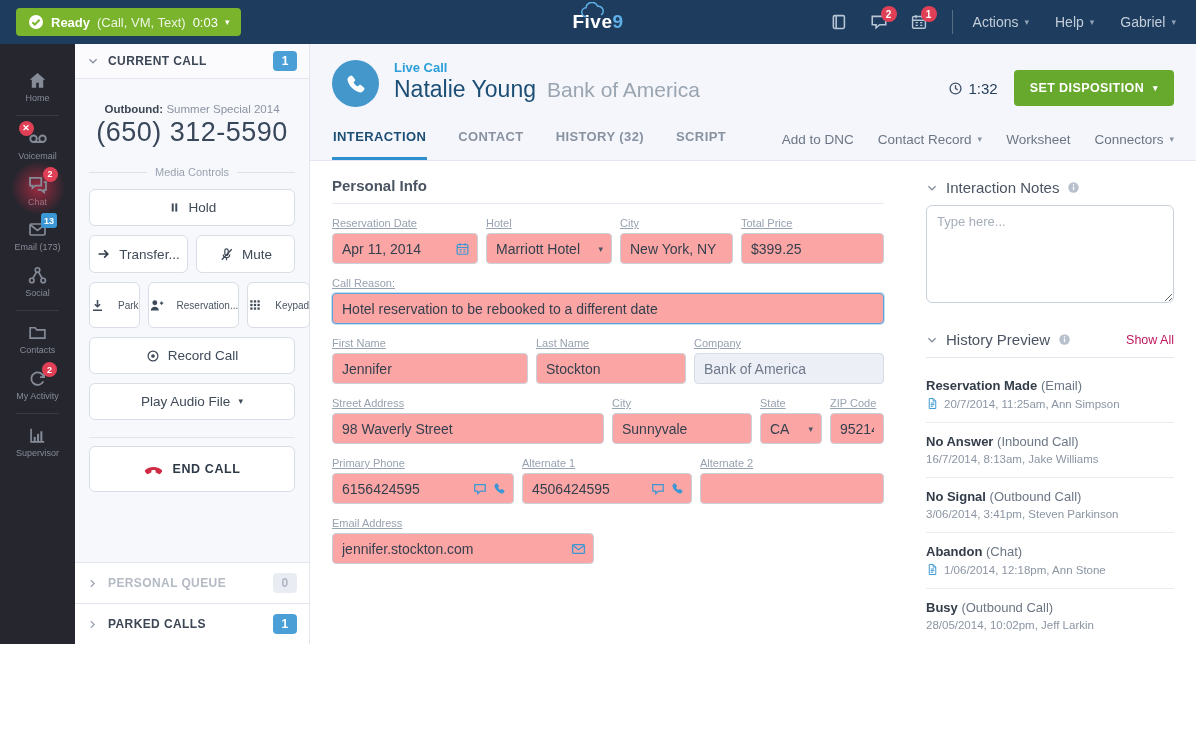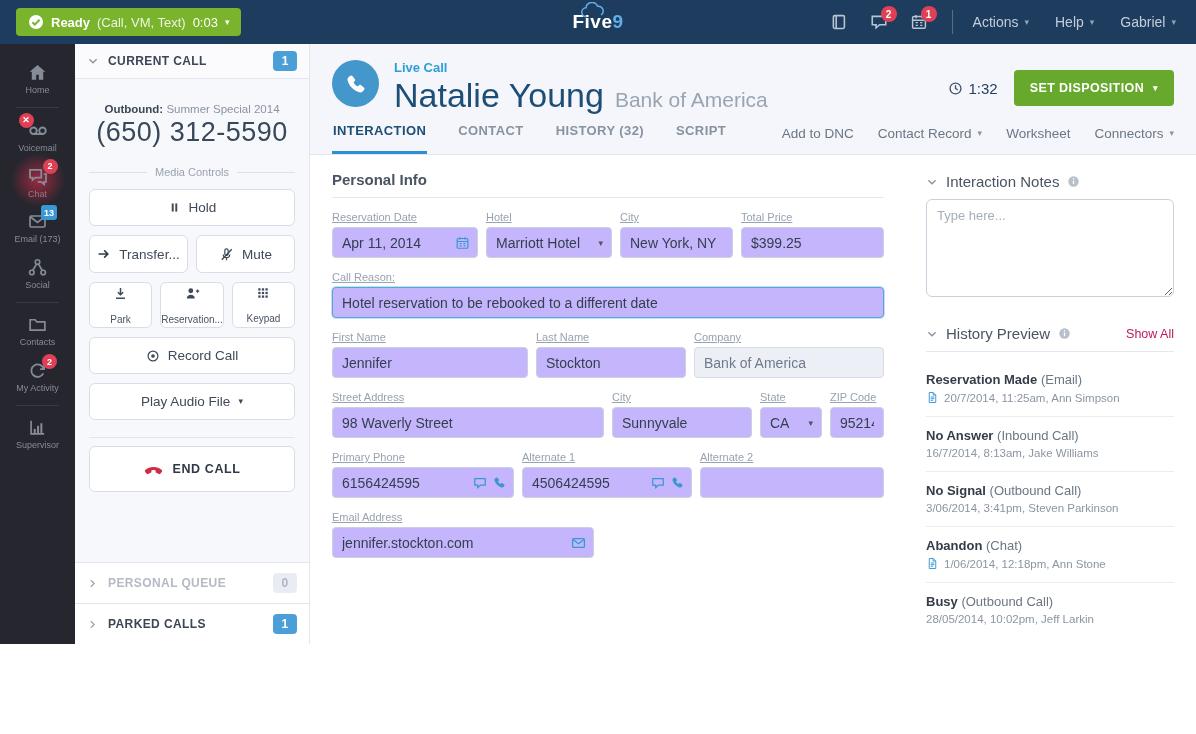--- a/index.html
+++ b/index.html
@@ -21,21 +21,21 @@
   .badge-dot { position:absolute; top:-7px; right:-9px; min-width:16px; height:16px; border-radius:50%; background:#e04056; color:#fff; font-size:10px; font-weight:bold; display:flex; align-items:center; justify-content:center; padding:0 3px; }
   .top-divider { width:1px; height:24px; background:rgba(255,255,255,.25); margin:0 20px 0 24px; }
   .top-menu { display:flex; align-items:center; gap:6px; color:#c2cdd8; font-size:14px; margin-right:26px; cursor:pointer; }
   .top-menu:last-child { margin-right:4px; }
   .top-menu .caret { color:#8fa2b5; }
 
   
   .body { flex:1; display:flex; min-height:0; }
 
   
-  .rail { width:75px; flex:none; background:#26262e; display:flex; flex-direction:column; padding-top:12px; }
+  .rail { width:75px; flex:none; background:#26262e; display:flex; flex-direction:column; padding-top:20px; }
   .rail-item { height:46px; flex:none; display:flex; flex-direction:column; align-items:center; justify-content:center; gap:3px; color:#858c98; font-size:9px; cursor:pointer; position:relative; }
   .rail-item .ric { position:relative; display:flex; }
   .rail-item.active { background:#3598d2; color:#fff; height:48px; }
   .rail-sep { height:1px; background:#3a3a44; margin:5px 16px; flex:none; }
   .rail-badge { position:absolute; top:-7px; right:-10px; min-width:15px; height:15px; border-radius:50%; background:#e04056; color:#fff; font-size:9px; font-weight:bold; display:flex; align-items:center; justify-content:center; padding:0 3px; }
   .rail-badge.sq { border-radius:3px; background:#3b97d3; }
   .rail-badge.tl { right:auto; left:-9px; }
   .glow { position:absolute; left:50%; top:46%; width:56px; height:56px; transform:translate(-50%,-50%); background:radial-gradient(circle, rgba(219,44,73,.65) 0%, rgba(219,44,73,0) 68%); pointer-events:none; }
 
   
@@ -48,57 +48,57 @@
   .cp-body { flex:1; display:flex; flex-direction:column; padding:10px 14px 0; min-height:0; }
   .campaign { text-align:center; font-size:11.5px; margin-top:14px; color:#8a93a1; }
   .campaign b { color:#3c4654; }
   .cp-number { text-align:center; font-size:27px; font-weight:300; color:#39475a; letter-spacing:.5px; margin:2px 0 12px; }
   .media-label { display:flex; align-items:center; gap:8px; color:#9aa2b0; font-size:11px; margin:6px 0 2px; }
   .media-label .line { flex:1; height:1px; background:#dde1ea; }
   .cbtn { background:#fff; border:1px solid #d9dde6; border-radius:6px; color:#3f4a58; font-size:13.5px; font-family:inherit; cursor:pointer; display:flex; align-items:center; justify-content:center; gap:8px; }
   .btn-full { width:100%; height:37px; margin-top:9px; }
   .btn-row { display:flex; gap:8px; margin-top:9px; }
   .btn-row .cbtn { flex:1; height:38px; }
-  .btn-row .sm { flex-direction:column; gap:13px; font-size:10px; height:46px; color:#4a5462; }
+  .btn-row .sm { flex-direction:row; gap:13px; font-size:10px; height:46px; color:#4a5462; }
   .cp-div { height:1px; background:#e0e4ec; margin:17px 0 8px; flex:none; }
   .end-call { height:46px; font-weight:bold; font-size:12.5px; letter-spacing:.6px; gap:10px; color:#2f3a48; }
   .end-call .ric { color:#cf2b44; display:flex; }
   .accordions { margin-top:auto; flex:none; }
   .acc-row { height:41px; background:#fff; border-top:1px solid #e3e6ee; display:flex; align-items:center; padding:0 12px; gap:10px; font-size:12px; font-weight:bold; letter-spacing:.4px; cursor:pointer; }
   .acc-row .chev { color:#9aa2b0; display:flex; }
   .acc-row.muted { color:#b4bac4; }
 
   
   .main { flex:1; display:flex; flex-direction:column; min-width:0; background:#fff; }
   .main-top { background:#f4f6fb; padding:16px 22px 0; flex:none; border-bottom:1px solid #e4e7ef; }
   .call-head { display:flex; align-items:flex-start; }
   .avatar { width:47px; height:47px; border-radius:50%; background:#4397cb; color:#fff; display:flex; align-items:center; justify-content:center; margin-right:15px; flex:none; }
   .live-label { color:#2d9fd8; font-size:13px; font-weight:bold; }
   .name-row { display:flex; align-items:baseline; gap:11px; margin-top:1px; }
-  .c-name { font-size:34px; color:#1d4e75; }
+  .c-name { font-size:23px; color:#1d4e75; }
   .c-company { font-size:21px; color:#9aa5b1; }
   .head-right { margin-left:auto; display:flex; align-items:center; gap:16px; padding-top:10px; }
   .timer { display:flex; align-items:center; gap:6px; color:#27405c; font-size:15px; }
   .timer .ric { color:#43536a; display:flex; }
   .dispo-btn { background:#67a92d; border:none; border-radius:4px; color:#fff; font-size:12.5px; font-weight:bold; letter-spacing:.4px; padding:11px 16px; display:flex; align-items:center; gap:9px; cursor:pointer; font-family:inherit; }
-  .tabsrow { display:flex; align-items:flex-end; }
+  .tabsrow { display:flex; align-items:flex-end; margin-top:14px; }
   .tab { padding:8px 1px 13px; margin-right:30px; font-size:13px; font-weight:bold; letter-spacing:.4px; color:#8892a0; cursor:pointer; border-bottom:3px solid transparent; }
   .tab.active { color:#1d4e75; border-bottom-color:#2e8fd0; }
   .quick-actions { margin-left:auto; display:flex; align-items:center; gap:24px; padding-bottom:13px; }
   .qa { display:flex; align-items:center; gap:6px; color:#6c7684; font-size:13.5px; cursor:pointer; }
   .qa .caret { color:#8b95a3; }
 
   .content { flex:1; display:flex; padding:16px 22px 0; gap:42px; min-height:0; }
   .form-col { width:552px; flex:none; }
   .section-title { font-size:15px; color:#4a5462; padding-bottom:9px; border-bottom:1px solid #e4e7ef; margin-bottom:13px; }
   .frow { display:flex; gap:8px; margin-bottom:13px; }
   .field { display:flex; flex-direction:column; }
   .field label { font-size:11px; color:#98a2b0; margin-bottom:4px; white-space:nowrap;text-decoration:underline; }
   .iwrap { position:relative; display:flex; }
-  .field input { width:100%; height:31px; border:1px solid #c9d2dc; border-radius:4px; padding:0 9px; font-size:14px; color:#35404e; background:#c4b5fd; font-family:inherit; outline:none; }
+  .field input { width:100%; height:31px; border:1px solid #c9d2dc; border-radius:4px; padding:0 9px; font-size:14px; color:#35404e; background:#fca5a5; font-family:inherit; outline:none; }
   .has-icon input { padding-right:28px; }
   .has-icon2 input { padding-right:50px; }
   .in-ico { position:absolute; right:8px; top:50%; transform:translateY(-50%); color:#3b97d3; display:flex; gap:6px; align-items:center; }
   .in-caret { position:absolute; right:9px; top:50%; transform:translateY(-50%); color:#4a5462; font-size:9px; }
   .focused input { border-color:#54a7de; box-shadow:0 0 0 1px rgba(84,167,222,.35); }
   .disabled input { background:#edeff6; border-color:#d6dbe6; color:#6f7a8a; }
 
   .side-col { flex:1; max-width:272px; padding-top:2px; }
   .side-header { display:flex; align-items:center; gap:8px; font-size:15px; color:#4a5462; margin-bottom:9px; }
   .side-header .chev { color:#8892a0; display:flex; }

